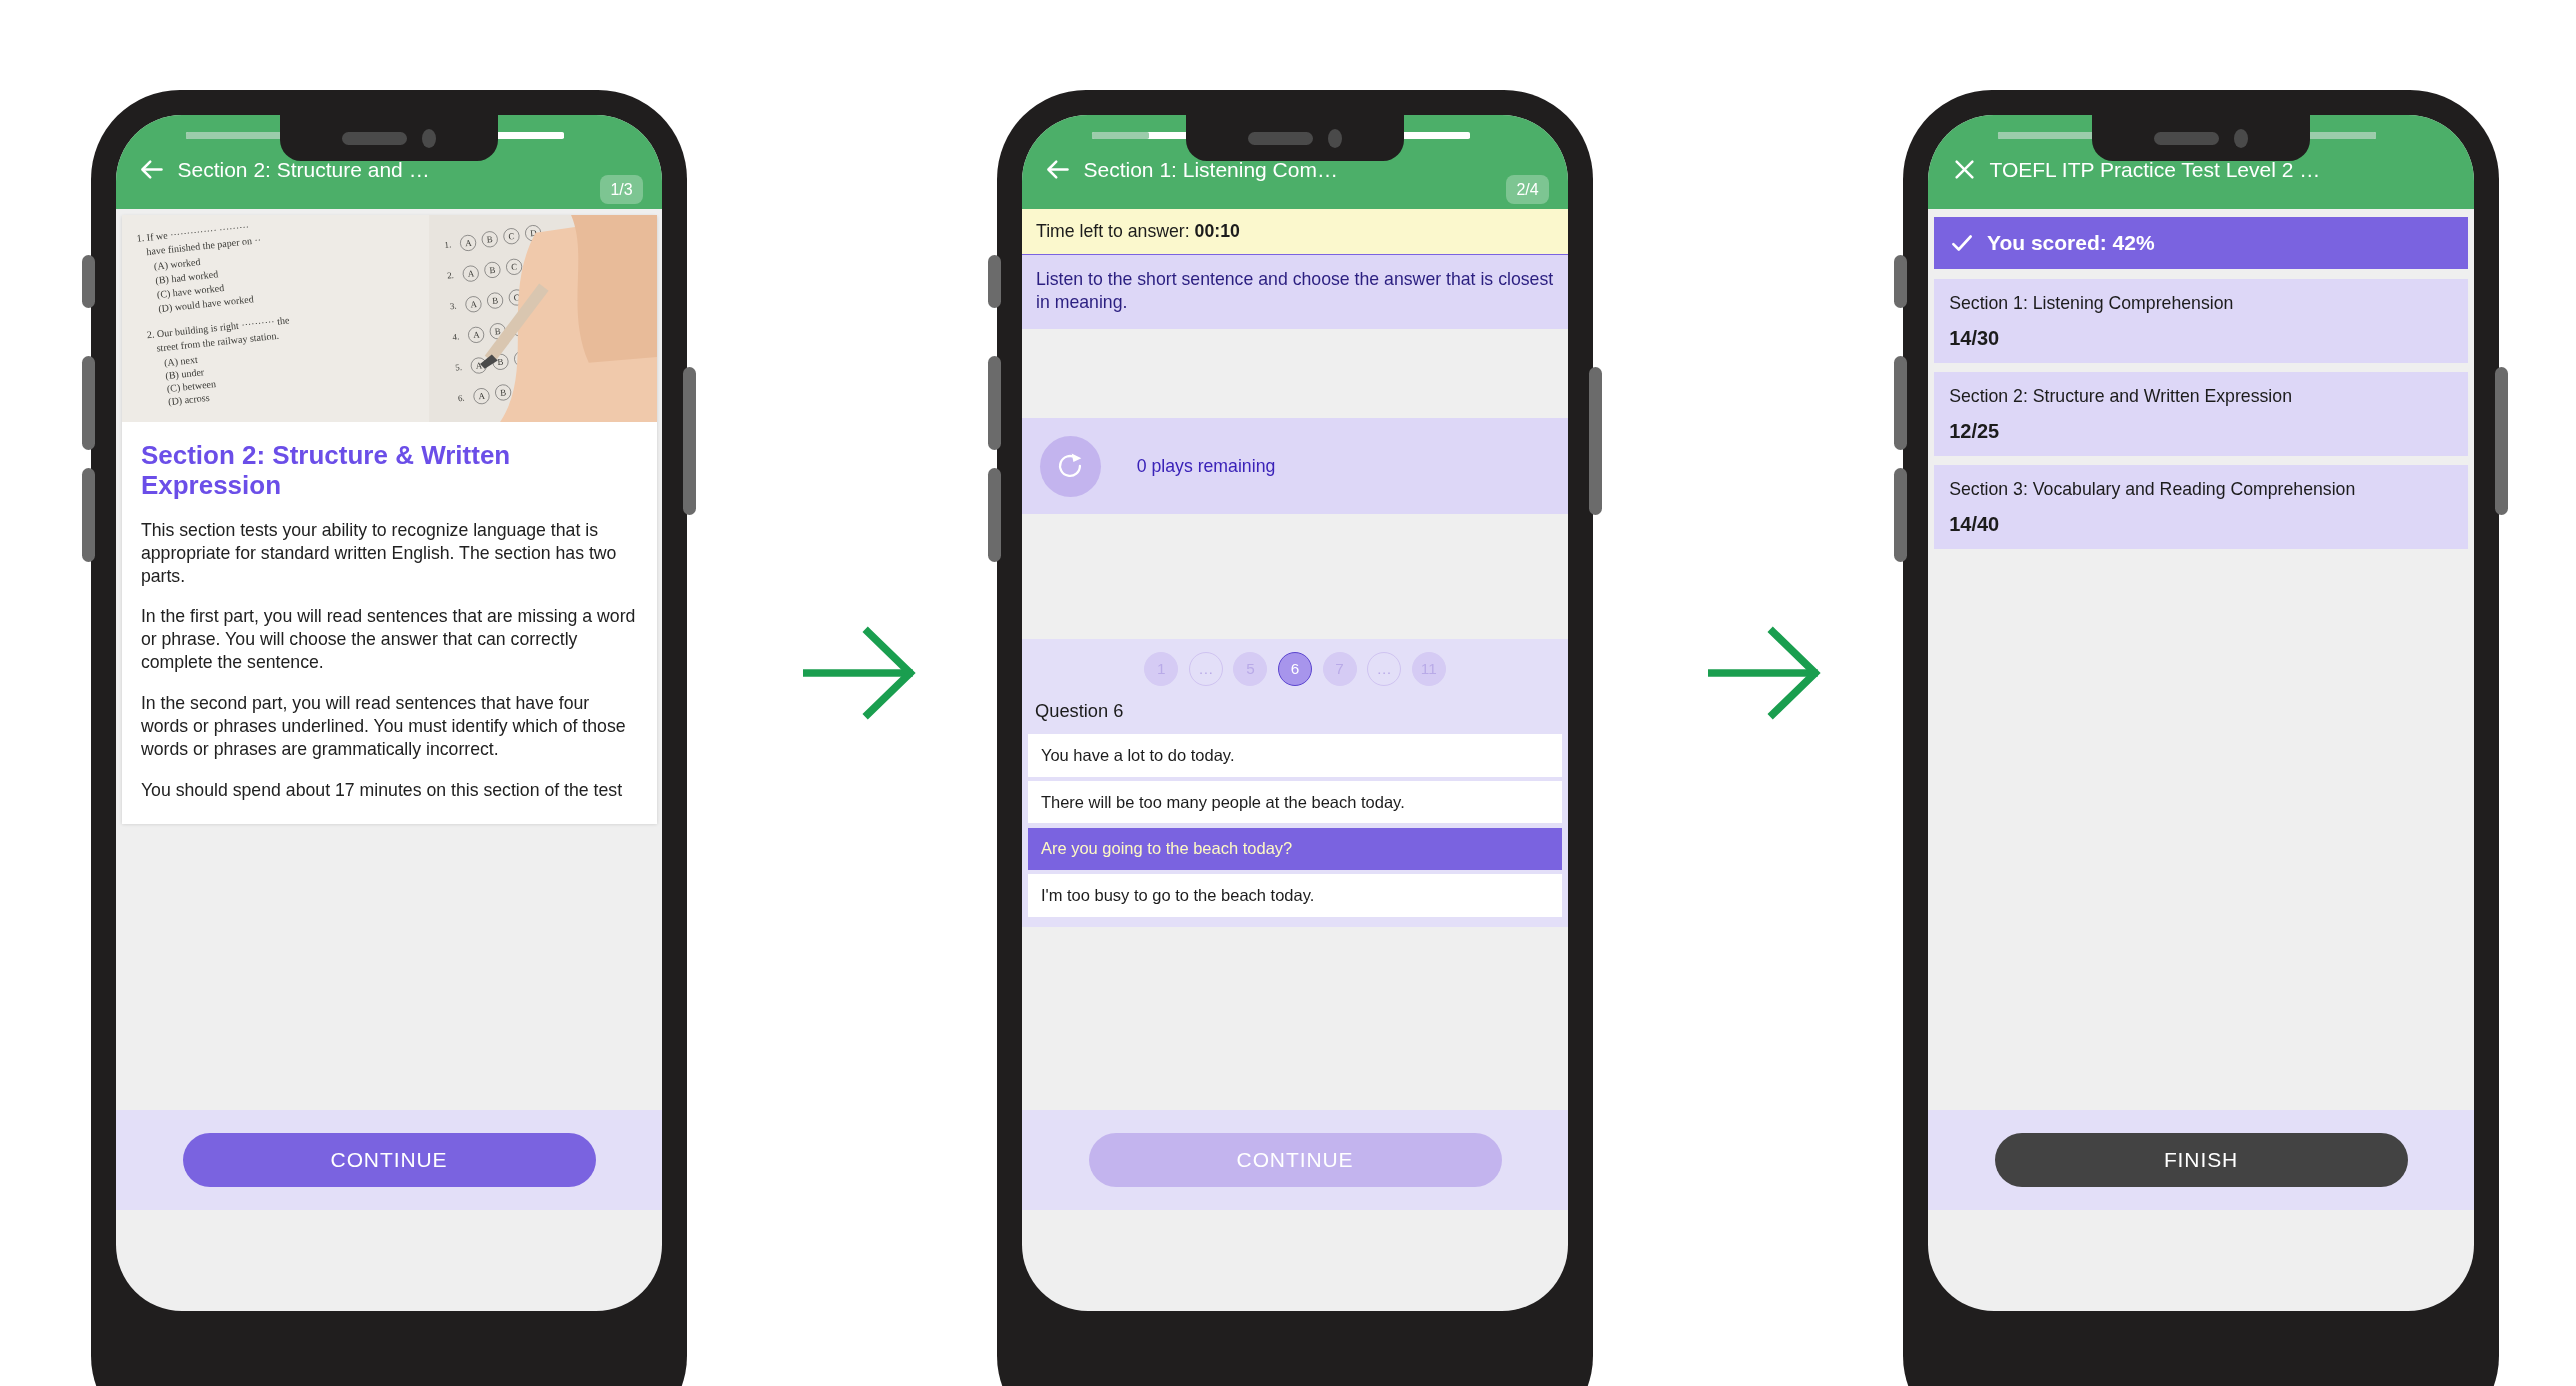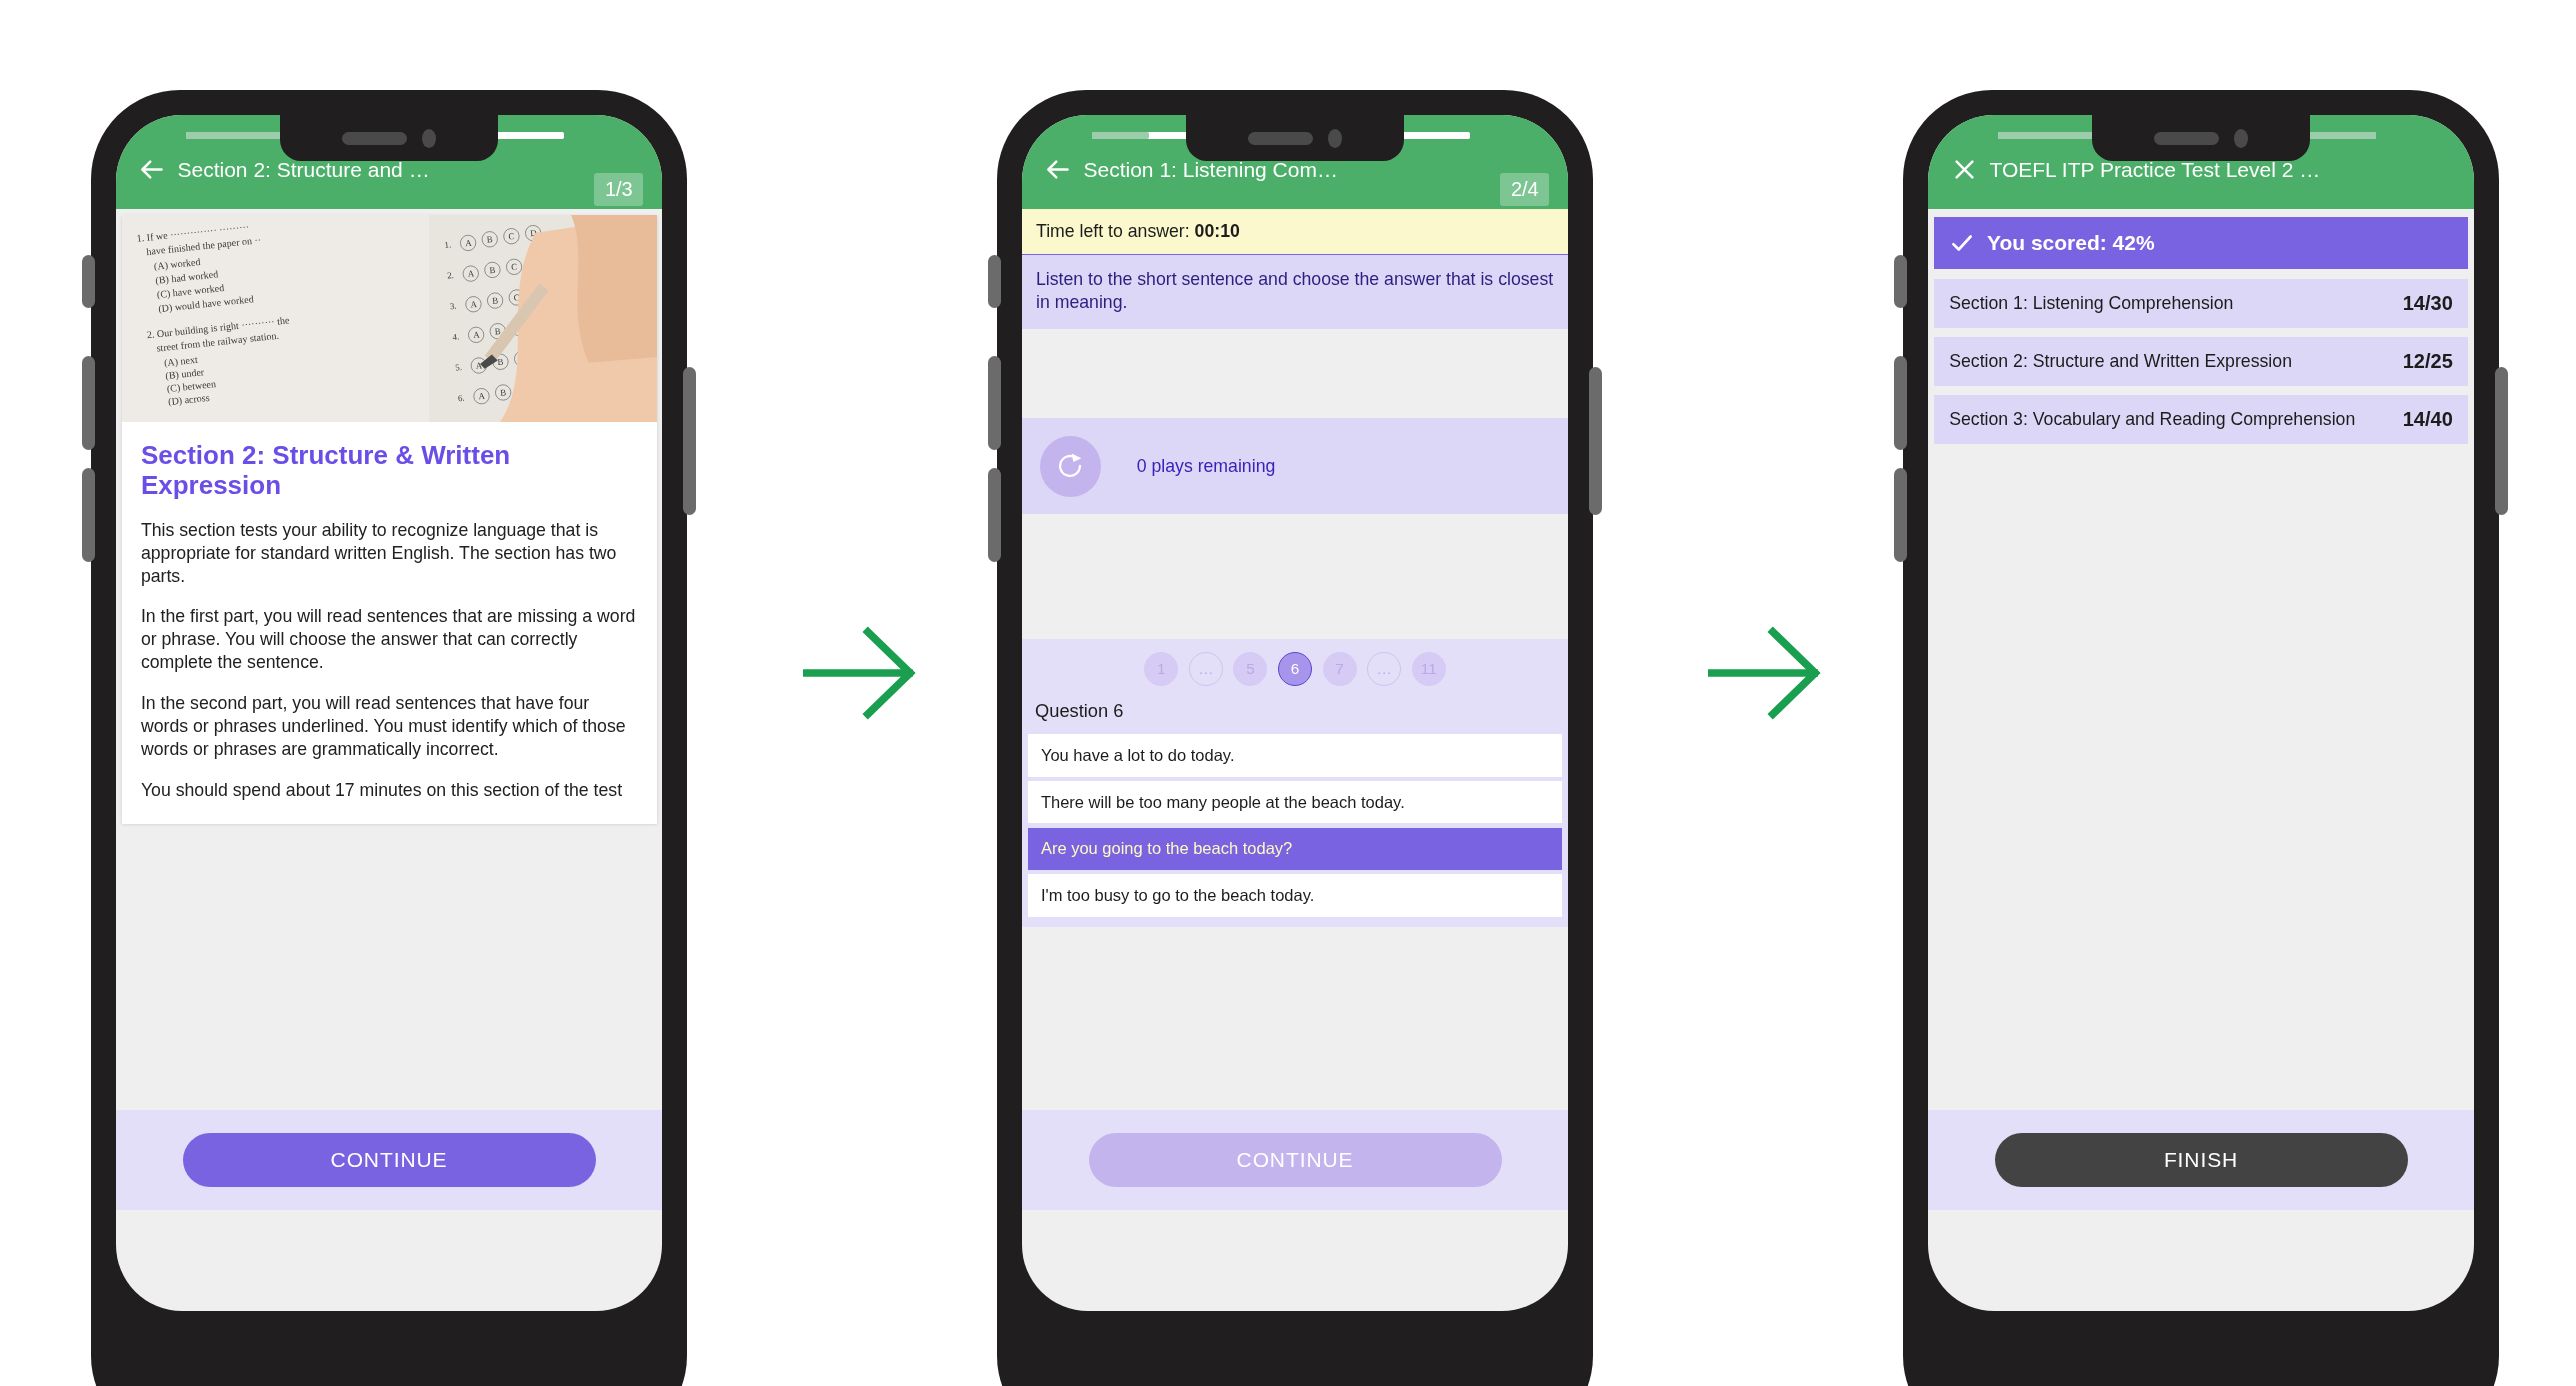--- a/index.html
+++ b/index.html
@@ -26,21 +26,21 @@
   .camera{width:14px;height:19px;background:#4a4a4a;border-radius:50%;}
 
   
   .appbar{position:relative;background:#4caf69;height:94px;padding:0;}
   .progress-track{position:absolute;left:70px;top:16.5px;width:378px;height:7.7px;background:#ffffff;border-radius:1.8px;}
   .progress-fill{height:100%;background:#9cccab;border-radius:1.8px;}
   .appbar-row{position:absolute;left:0;right:0;top:28px;height:53px;display:flex;align-items:center;padding:0 14px;}
   .nav-icon{width:44px;height:44px;flex:0 0 44px;display:flex;align-items:center;justify-content:center;}
   .nav-icon svg{width:27px;height:27px;}
   .appbar-title{flex:1;color:#ffffff;font-size:21px;white-space:nowrap;overflow:hidden;text-overflow:clip;padding-left:3.5px;}
-  .step-badge{background:rgba(255,255,255,.28);color:#ffffff;font-size:20px;border-radius:3px;padding:5.3px 10.6px;margin-right:4.7px;margin-top:40px;}
+  .step-badge{background:rgba(255,255,255,.28);color:#ffffff;font-size:16px;border-radius:8px;padding:5.3px 10.6px;margin-right:4.7px;margin-top:40px;}
 
   .content{position:relative;background:#efefef;height:1001px;overflow:hidden;}
   .footer{position:absolute;left:0;right:0;bottom:0;height:100px;background:#e3dff8;display:flex;align-items:center;justify-content:center;}
   .cta{width:413px;height:54px;border-radius:27px;display:flex;align-items:center;justify-content:center;color:#ffffff;font-size:21px;letter-spacing:0.9px;border:none;}
   .cta.primary{background:#7a63e0;}
   .cta.disabled{background:#c3b4ee;}
   .cta.dark{background:#434343;}
 
   
   .card{position:absolute;left:5.9px;top:5.9px;width:535px;background:#ffffff;box-shadow:0 1.2px 3.5px rgba(0,0,0,.14);}
@@ -65,21 +65,21 @@
   .pg.empty{background:transparent;border:1.2px solid #cfc3f1;color:#b9aae8;}
   .pg.active{background:#a795ec;border:1.8px solid #5b45cf;color:#ffffff;}
   .qlabel{background:#e3dff8;padding:10.6px 13px 11.8px 13px;font-size:18.3px;color:#1c1c1c;}
   .options{background:#e3dff8;padding:0 5.9px 5.9px 5.9px;}
   .opt{background:#ffffff;padding:11.8px 13px;font-size:16.5px;color:#1c1c1c;margin-bottom:4.1px;}
   .opt.sel{background:#7a63e0;color:#fef9c3;}
 
   
   .scorebar{background:#7a63e0;margin:8.3px 5.9px 0 5.9px;padding:13px 15.3px;display:flex;align-items:center;gap:11.8px;color:#ffffff;font-size:21px;font-weight:bold;}
   .scorebar svg{width:26px;height:26px;flex:0 0 26px;}
-  .srow{background:#ddd7f7;margin:9.4px 5.9px 0 5.9px;padding:13px 15.3px;display:flex;align-items:center;gap:27px;}
+  .srow{background:#ddd7f7;margin:9.4px 5.9px 0 5.9px;padding:13px 15.3px;display:flex;align-items:flex-start;gap:12px;flex-direction:column;}
   .srow-label{flex:1;font-size:17.7px;color:#1c1c1c;line-height:1.30;}
   .srow-score{font-size:20px;font-weight:bold;color:#1c1c1c;white-space:nowrap;}
 
   
   .arrow{position:absolute;top:626px;width:118px;height:94px;}
   .arrow.a1{left:803px;}
   .arrow.a2{left:1708px;}
   .arrow svg{width:100%;height:100%;}
 </style>
 </head>

